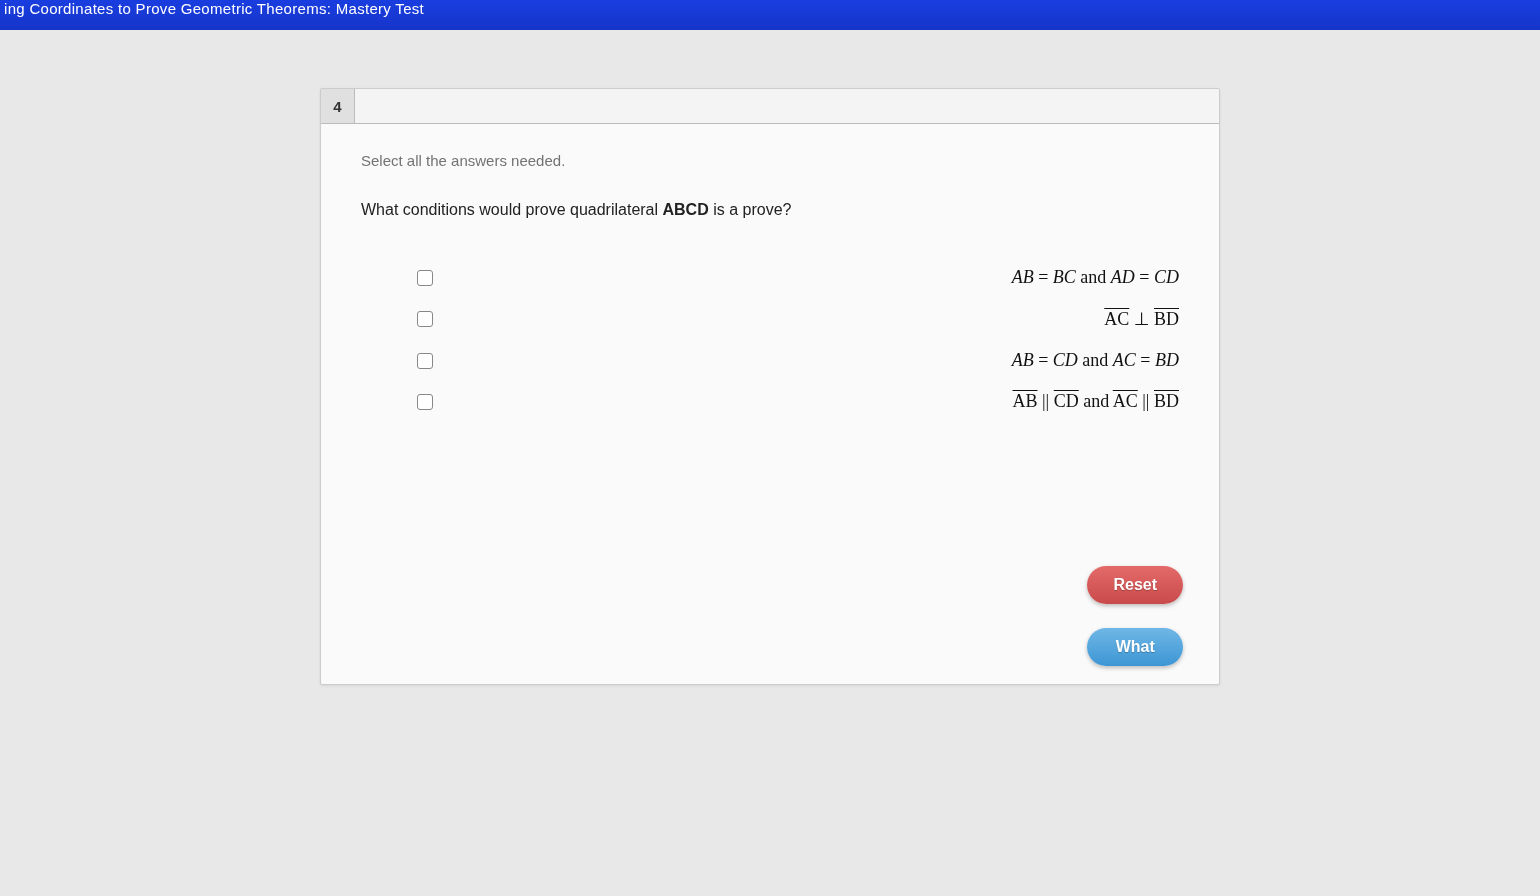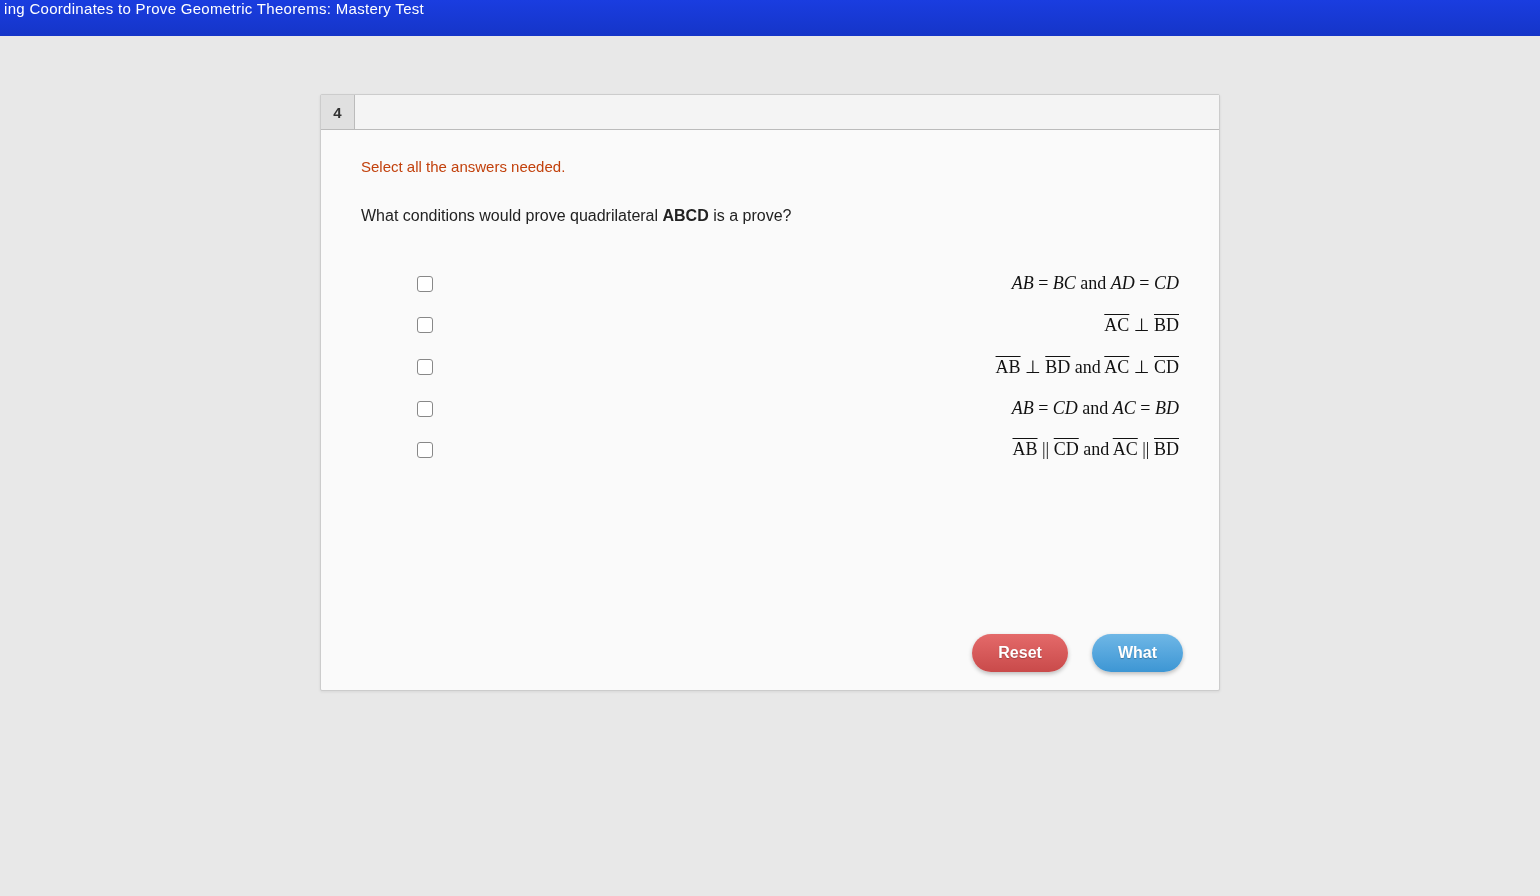--- a/index.html
+++ b/index.html
@@ -5,21 +5,21 @@
     * { margin: 0; padding: 0; box-sizing: border-box; }
     body {
       font-family: Arial, Helvetica, sans-serif;
       background: #e8e8e8;
       width: 1540px;
       height: 896px;
       overflow: hidden;
     }
     .top-bar {
       background: linear-gradient(#1a3de0, #1535c8);
-      height: 36px;
+      height: 30px;
       color: #fff;
       font-size: 15px;
       padding-left: 4px;
       line-height: 18px;
       letter-spacing: 0.3px;
       white-space: nowrap;
       overflow: hidden;
     }
     .page-wrap {
       display: flex;
@@ -50,21 +50,21 @@
       background: #e0e0e0;
       border-right: 1px solid #bbb;
     }
     .content {
       padding: 28px 40px 40px 40px;
       min-height: 560px;
       position: relative;
     }
     .instruction {
       font-size: 15px;
-      color: #c2410c;
+      color: #737373;
       margin-bottom: 32px;
     }
     .question {
       font-size: 16px;
       color: #222;
       margin-bottom: 48px;
     }
     .q-bold {
       font-weight: bold;
       font-style: normal;
@@ -99,20 +99,21 @@
     .ov {
       text-decoration: overline;
       text-decoration-thickness: 1px;
     }
     .btn-row {
       position: absolute;
       right: 36px;
       bottom: 18px;
       display: flex;
       gap: 24px;
+      flex-direction: column;
     }
     .btn {
       border: none;
       border-radius: 22px;
       padding: 10px 26px;
       font-size: 16px;
       font-weight: bold;
       color: #fff;
       cursor: pointer;
       text-shadow: 0 1px 1px rgba(0,0,0,0.25);
@@ -152,26 +153,20 @@
           </span>
         </div>
 
         <div class="choice-row">
           <input type="checkbox" class="cb" style="">
           <span class="choice-text">
             <span class="ov">AC</span><span> ⊥ </span><span class="ov">BD</span>
           </span>
         </div>
 
-        <div class="choice-row">
-          <input type="checkbox" class="cb" style="">
-          <span class="choice-text">
-            <span class="ov">AB</span><span> ⊥ </span><span class="ov">BD</span><span> and </span><span class="ov">AC</span><span> ⊥ </span><span class="ov">CD</span>
-          </span>
-        </div>
 
         <div class="choice-row">
           <input type="checkbox" class="cb" style="">
           <span class="choice-text">
             <span class="mi">AB</span><span> = </span><span class="mi">CD</span><span> and </span><span class="mi">AC</span><span> = </span><span class="mi">BD</span>
           </span>
         </div>
 
         <div class="choice-row">
           <input type="checkbox" class="cb" style="">

